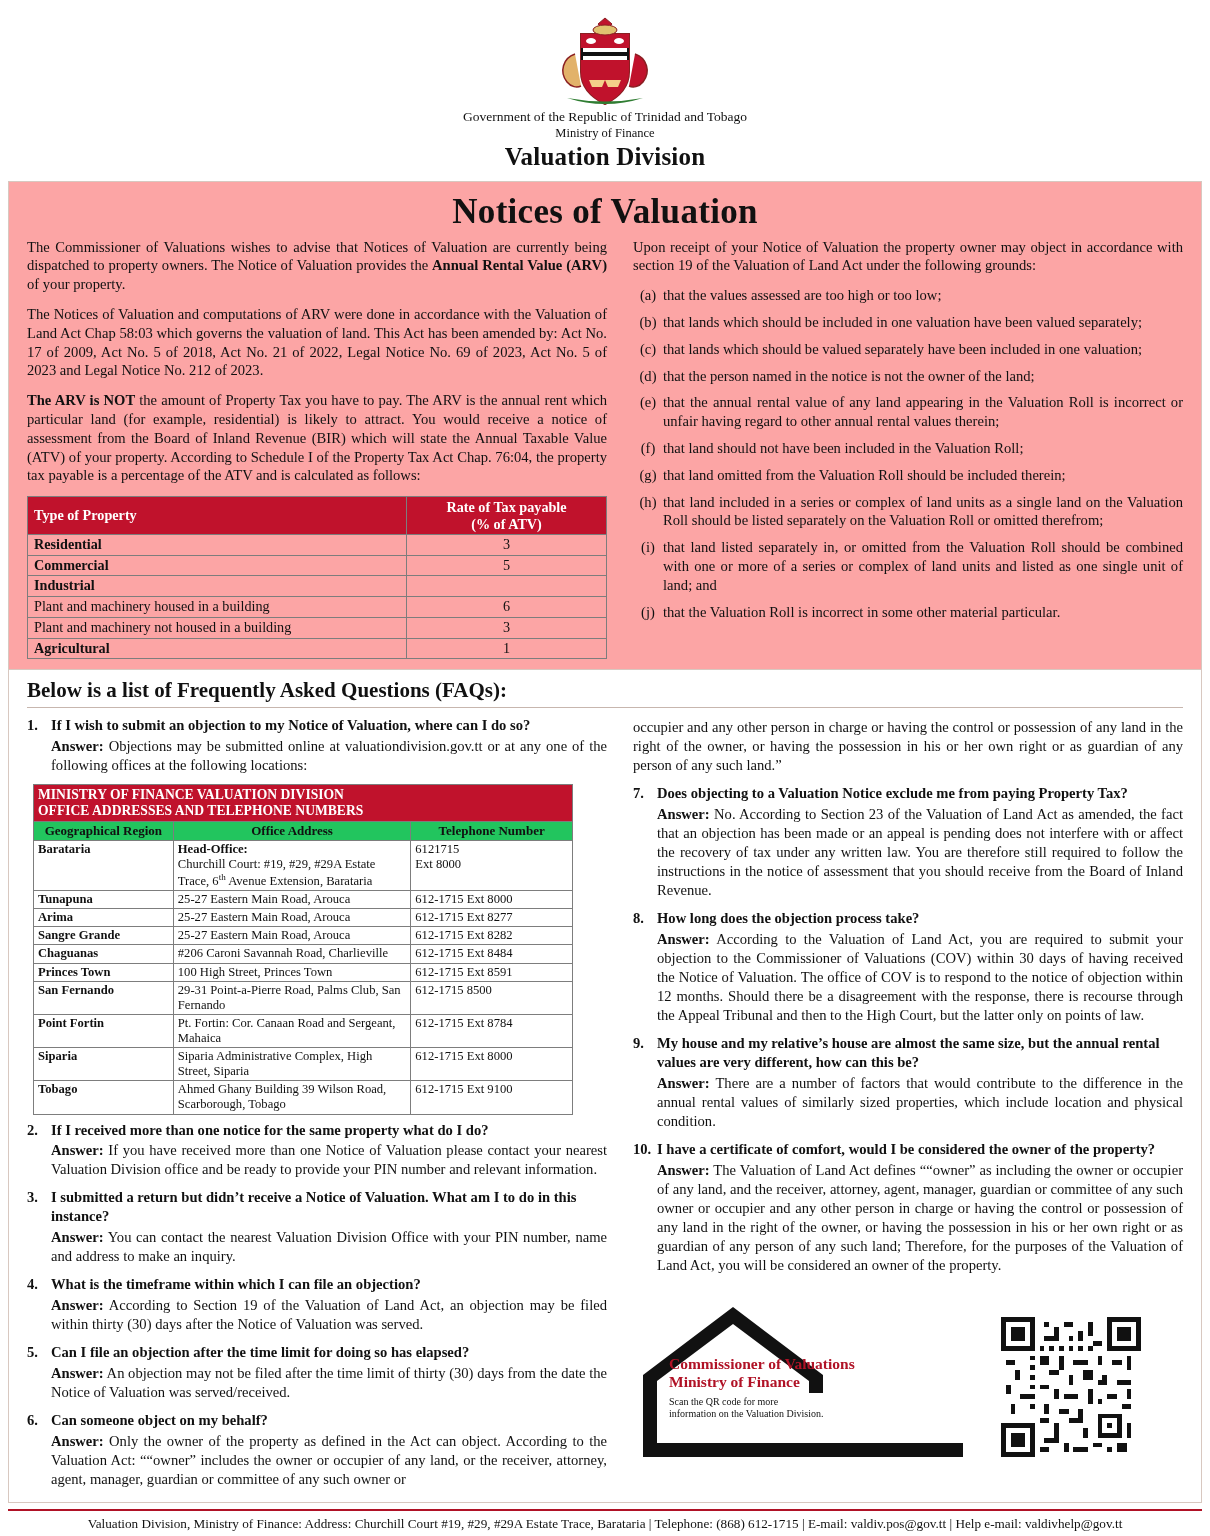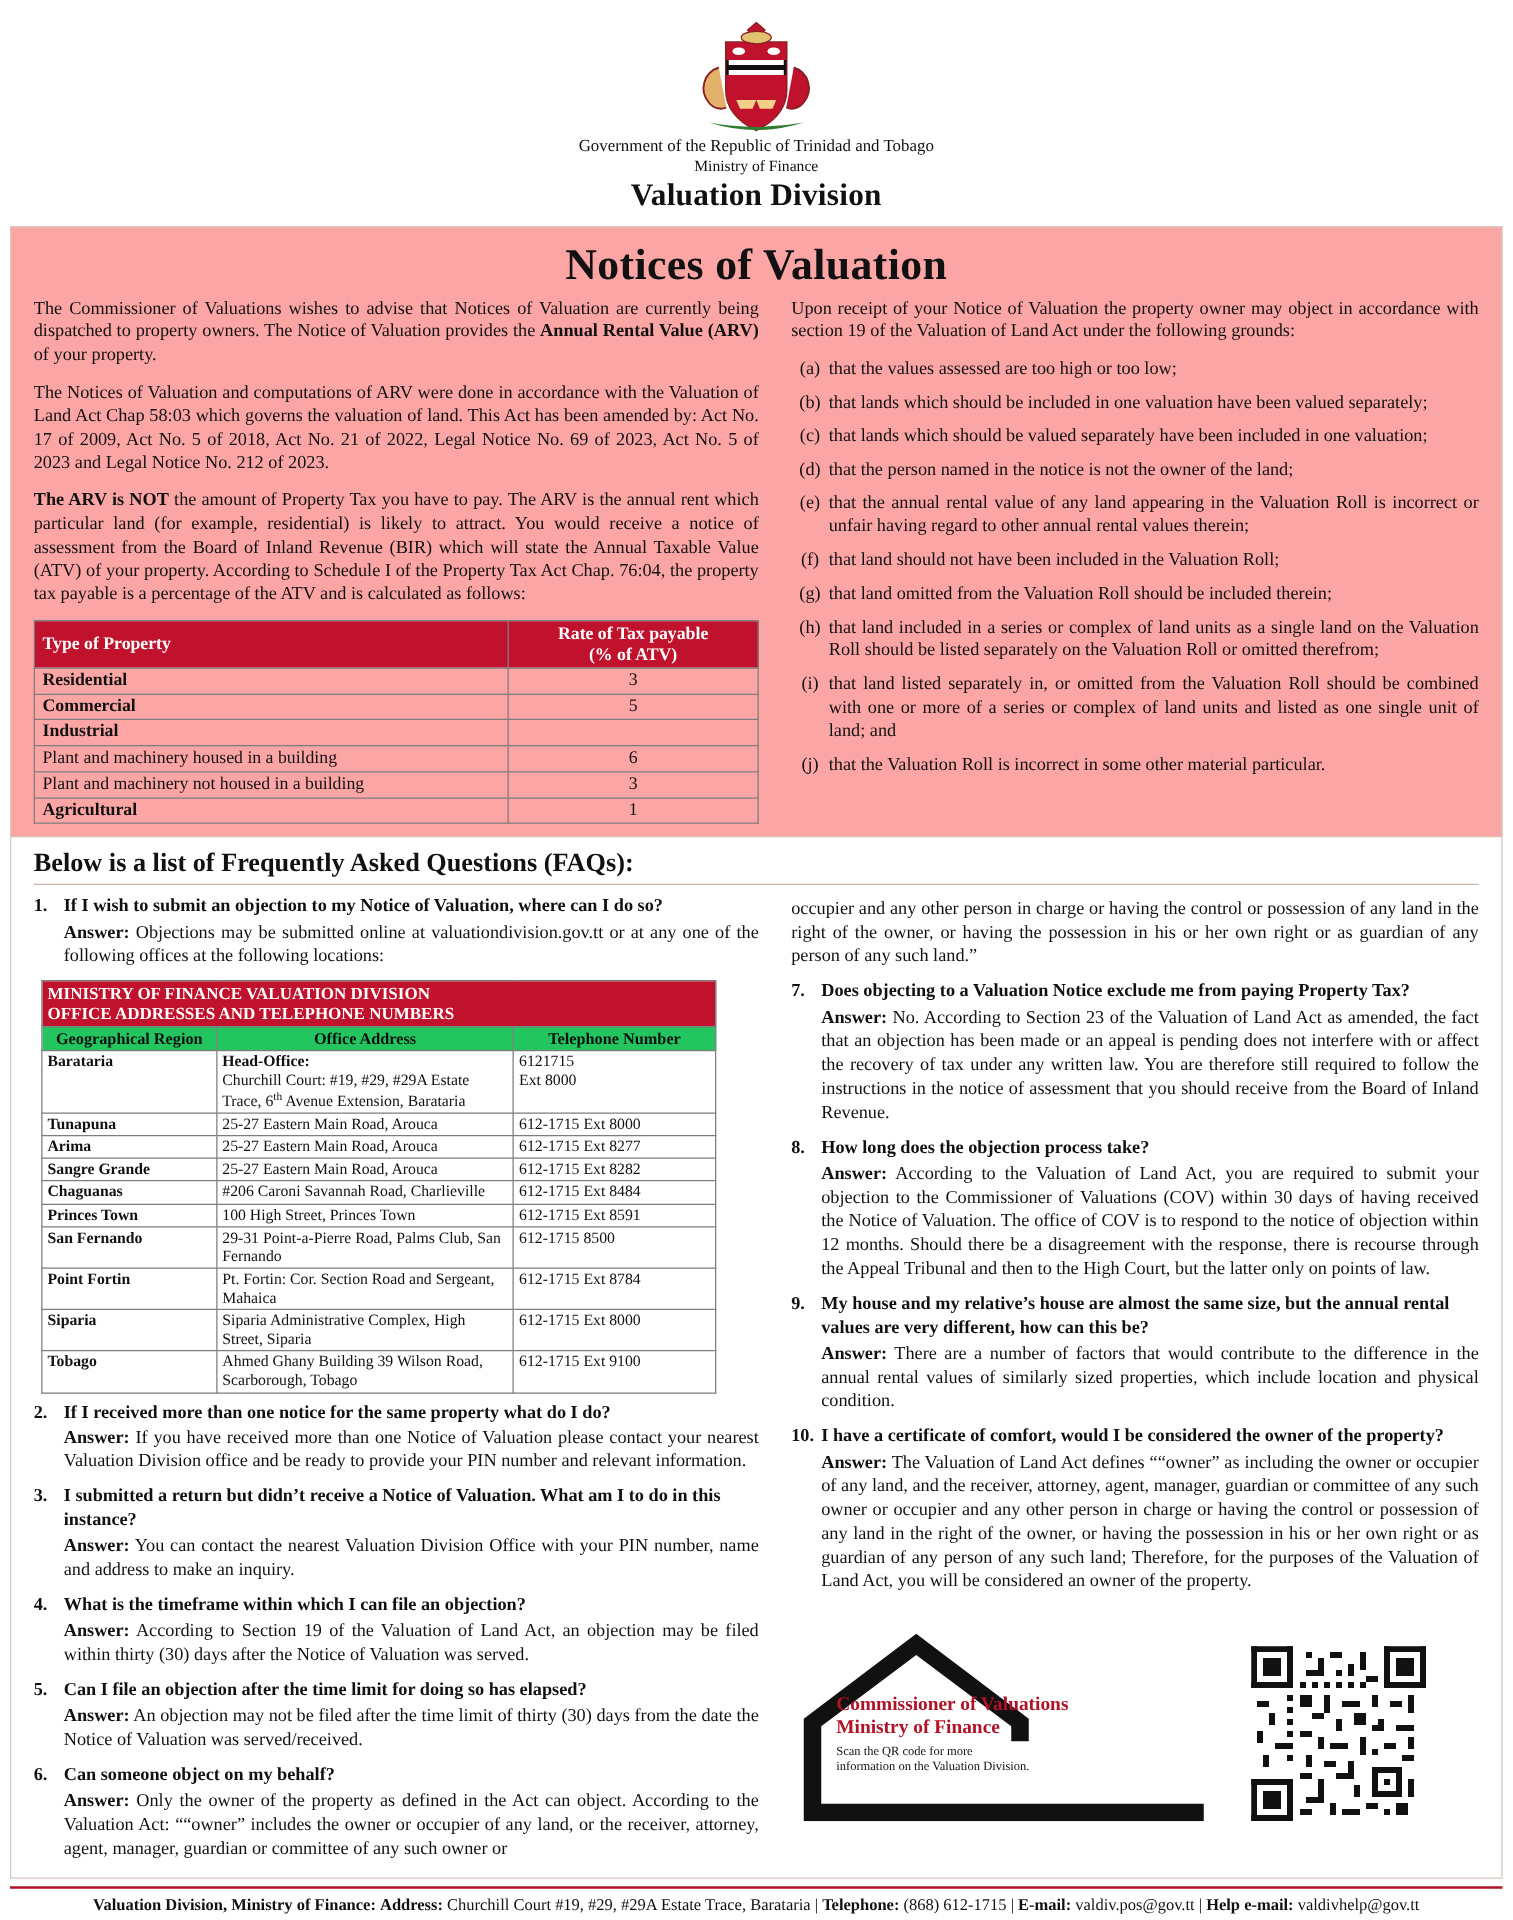--- a/index.html
+++ b/index.html
@@ -156,21 +156,21 @@
 
   
   .footer {
     margin: 6px 8px 0 8px;
     border-top: 2px solid #b01226;
     padding-top: 5px;
     font-size: 13.2px;
     text-align: center;
     line-height: 1.25;
   }
-  .footer .b { font-weight: bold; }
+  .footer .b { font-weight: normal; }
   .sup { font-size: .72em; vertical-align: super; }
 </style>
 </head>
 <body>
 
 <div class="header">
   <div class="coat-wrap">
     <svg width="120" height="95" viewBox="0 0 120 95">
 
       <path d="M60 20 L84 20 L84 58 C84 74 72 84 60 90 C48 84 36 74 36 58 L36 20 Z" fill="#ffffff" stroke="#8a1f22" stroke-width="2"></path>
@@ -360,21 +360,21 @@
             <td class="addr">100 High Street, Princes Town</td>
             <td class="tel">612-1715 Ext 8591</td>
           </tr>
           <tr>
             <td class="region">San Fernando</td>
             <td class="addr">29-31 Point-a-Pierre Road, Palms Club, San Fernando</td>
             <td class="tel">612-1715 8500</td>
           </tr>
           <tr>
             <td class="region">Point Fortin</td>
-            <td class="addr">Pt. Fortin: Cor. Section Road and Sergeant, Mahaica</td>
+            <td class="addr">Pt. Fortin: Cor. Canaan Road and Sergeant, Mahaica</td>
             <td class="tel">612-1715 Ext 8784</td>
           </tr>
           <tr>
             <td class="region">Siparia</td>
             <td class="addr">Siparia Administrative Complex, High Street, Siparia</td>
             <td class="tel">612-1715 Ext 8000</td>
           </tr>
           <tr>
             <td class="region">Tobago</td>
             <td class="addr">Ahmed Ghany Building 39 Wilson Road, Scarborough, Tobago</td>

